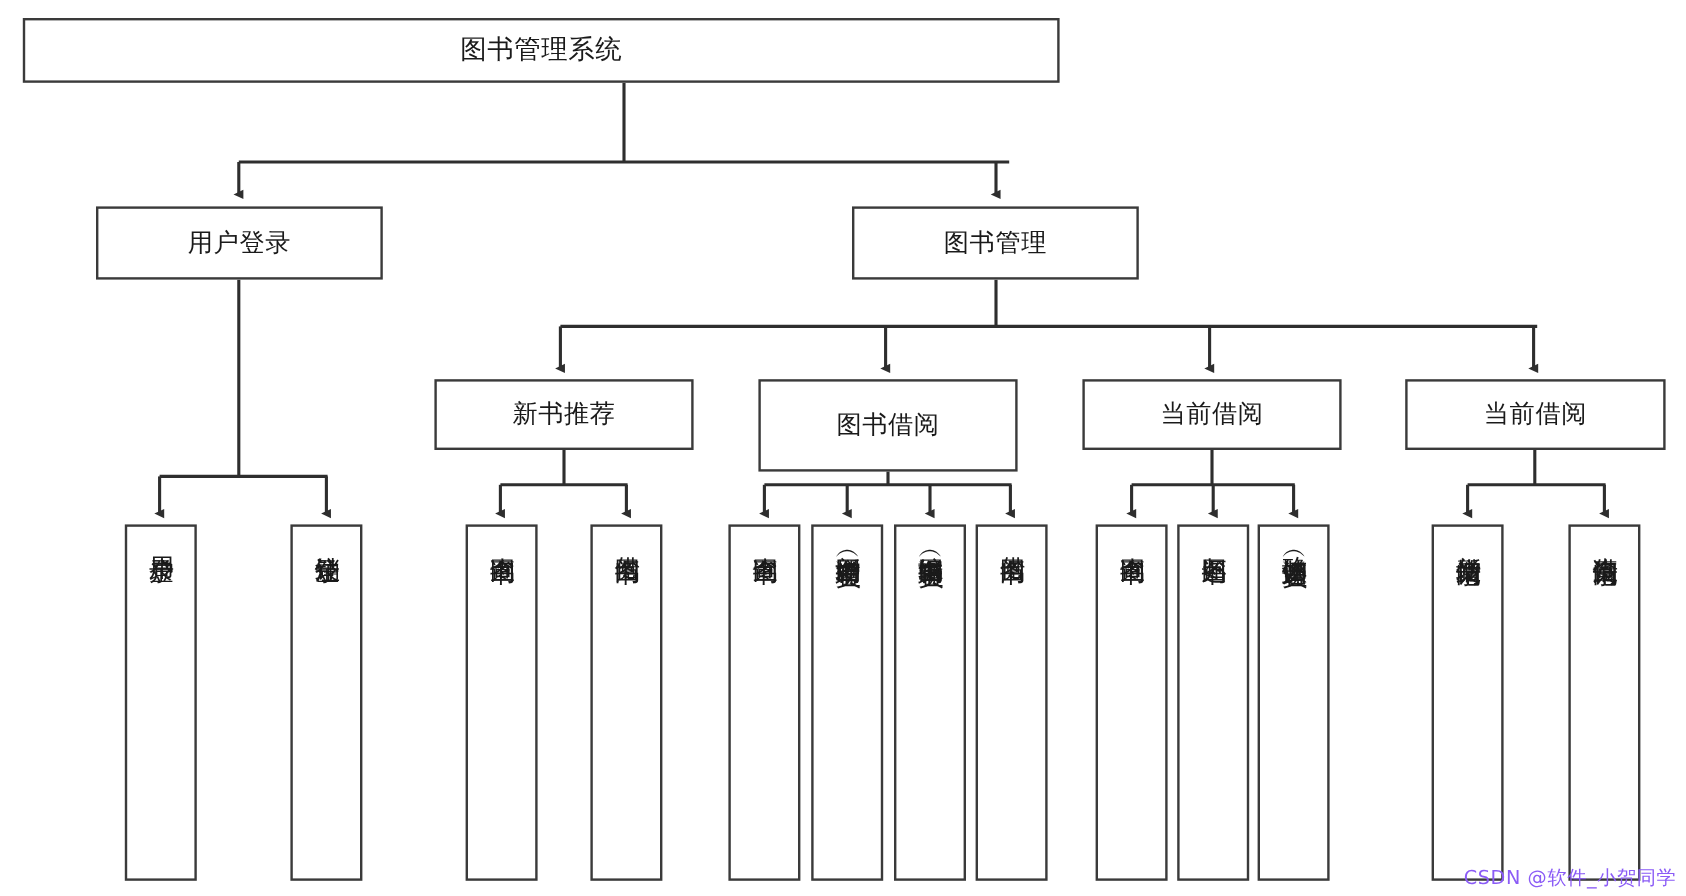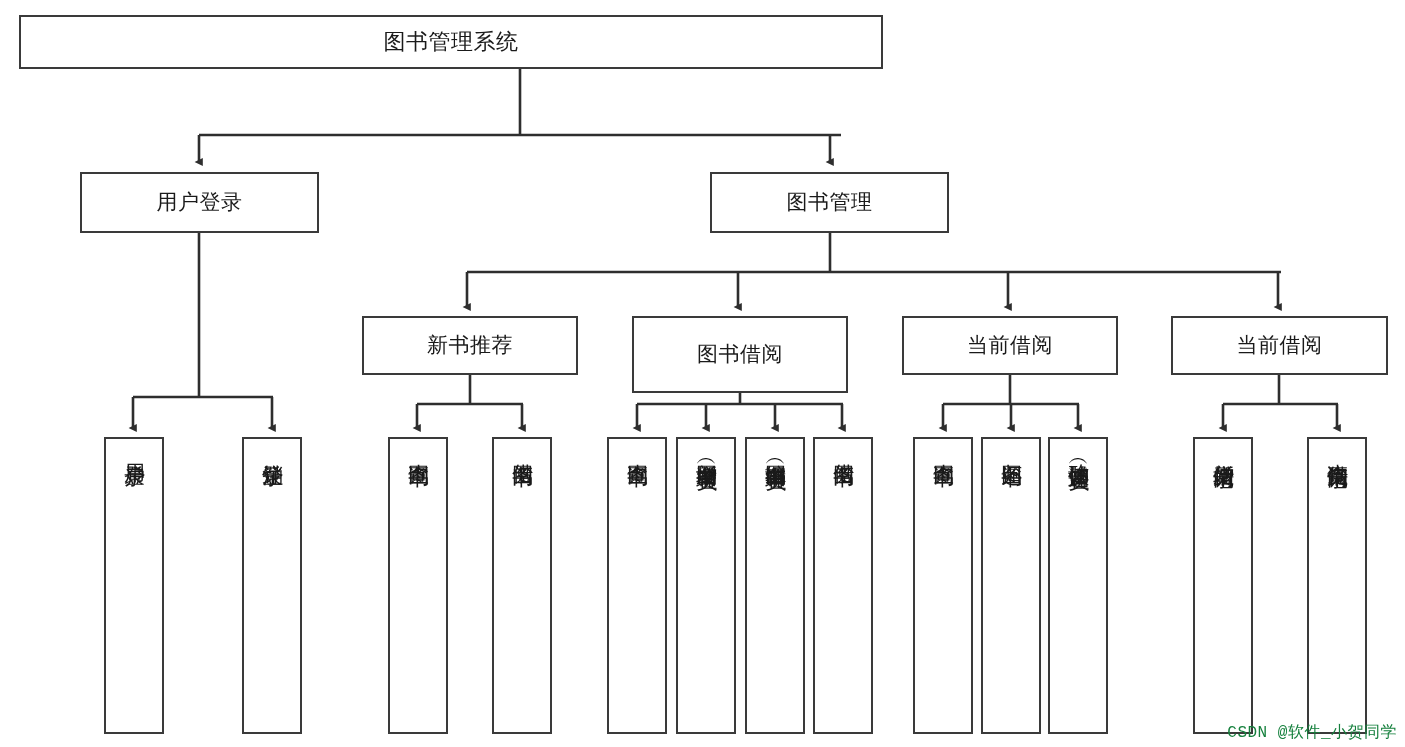--- a/index.html
+++ b/index.html
@@ -54,24 +54,23 @@
     line-height: 1.12;
     letter-spacing: 1px;
     white-space: nowrap;
   }
   .node.root .lbl { font-size: 22px; }
   .watermark {
     position: absolute;
     right: 8px;
     bottom: 4px;
     font-size: 16px;
-    color: #15803d;
+    color: #8b5cf6;
     white-space: nowrap;
     letter-spacing: 0.5px;
-    font-family: Liberation Mono, monospace;
   }
 </style>
 </head>
 <body>
 
 <div id="canvas">
 
   <svg class="edges" viewBox="0 0 1405 747" xmlns="http://www.w3.org/2000/svg">
     <defs>
       <marker id="arrow" markerWidth="9" markerHeight="9" refX="4.5" refY="4.2" orient="auto" markerUnits="userSpaceOnUse">

